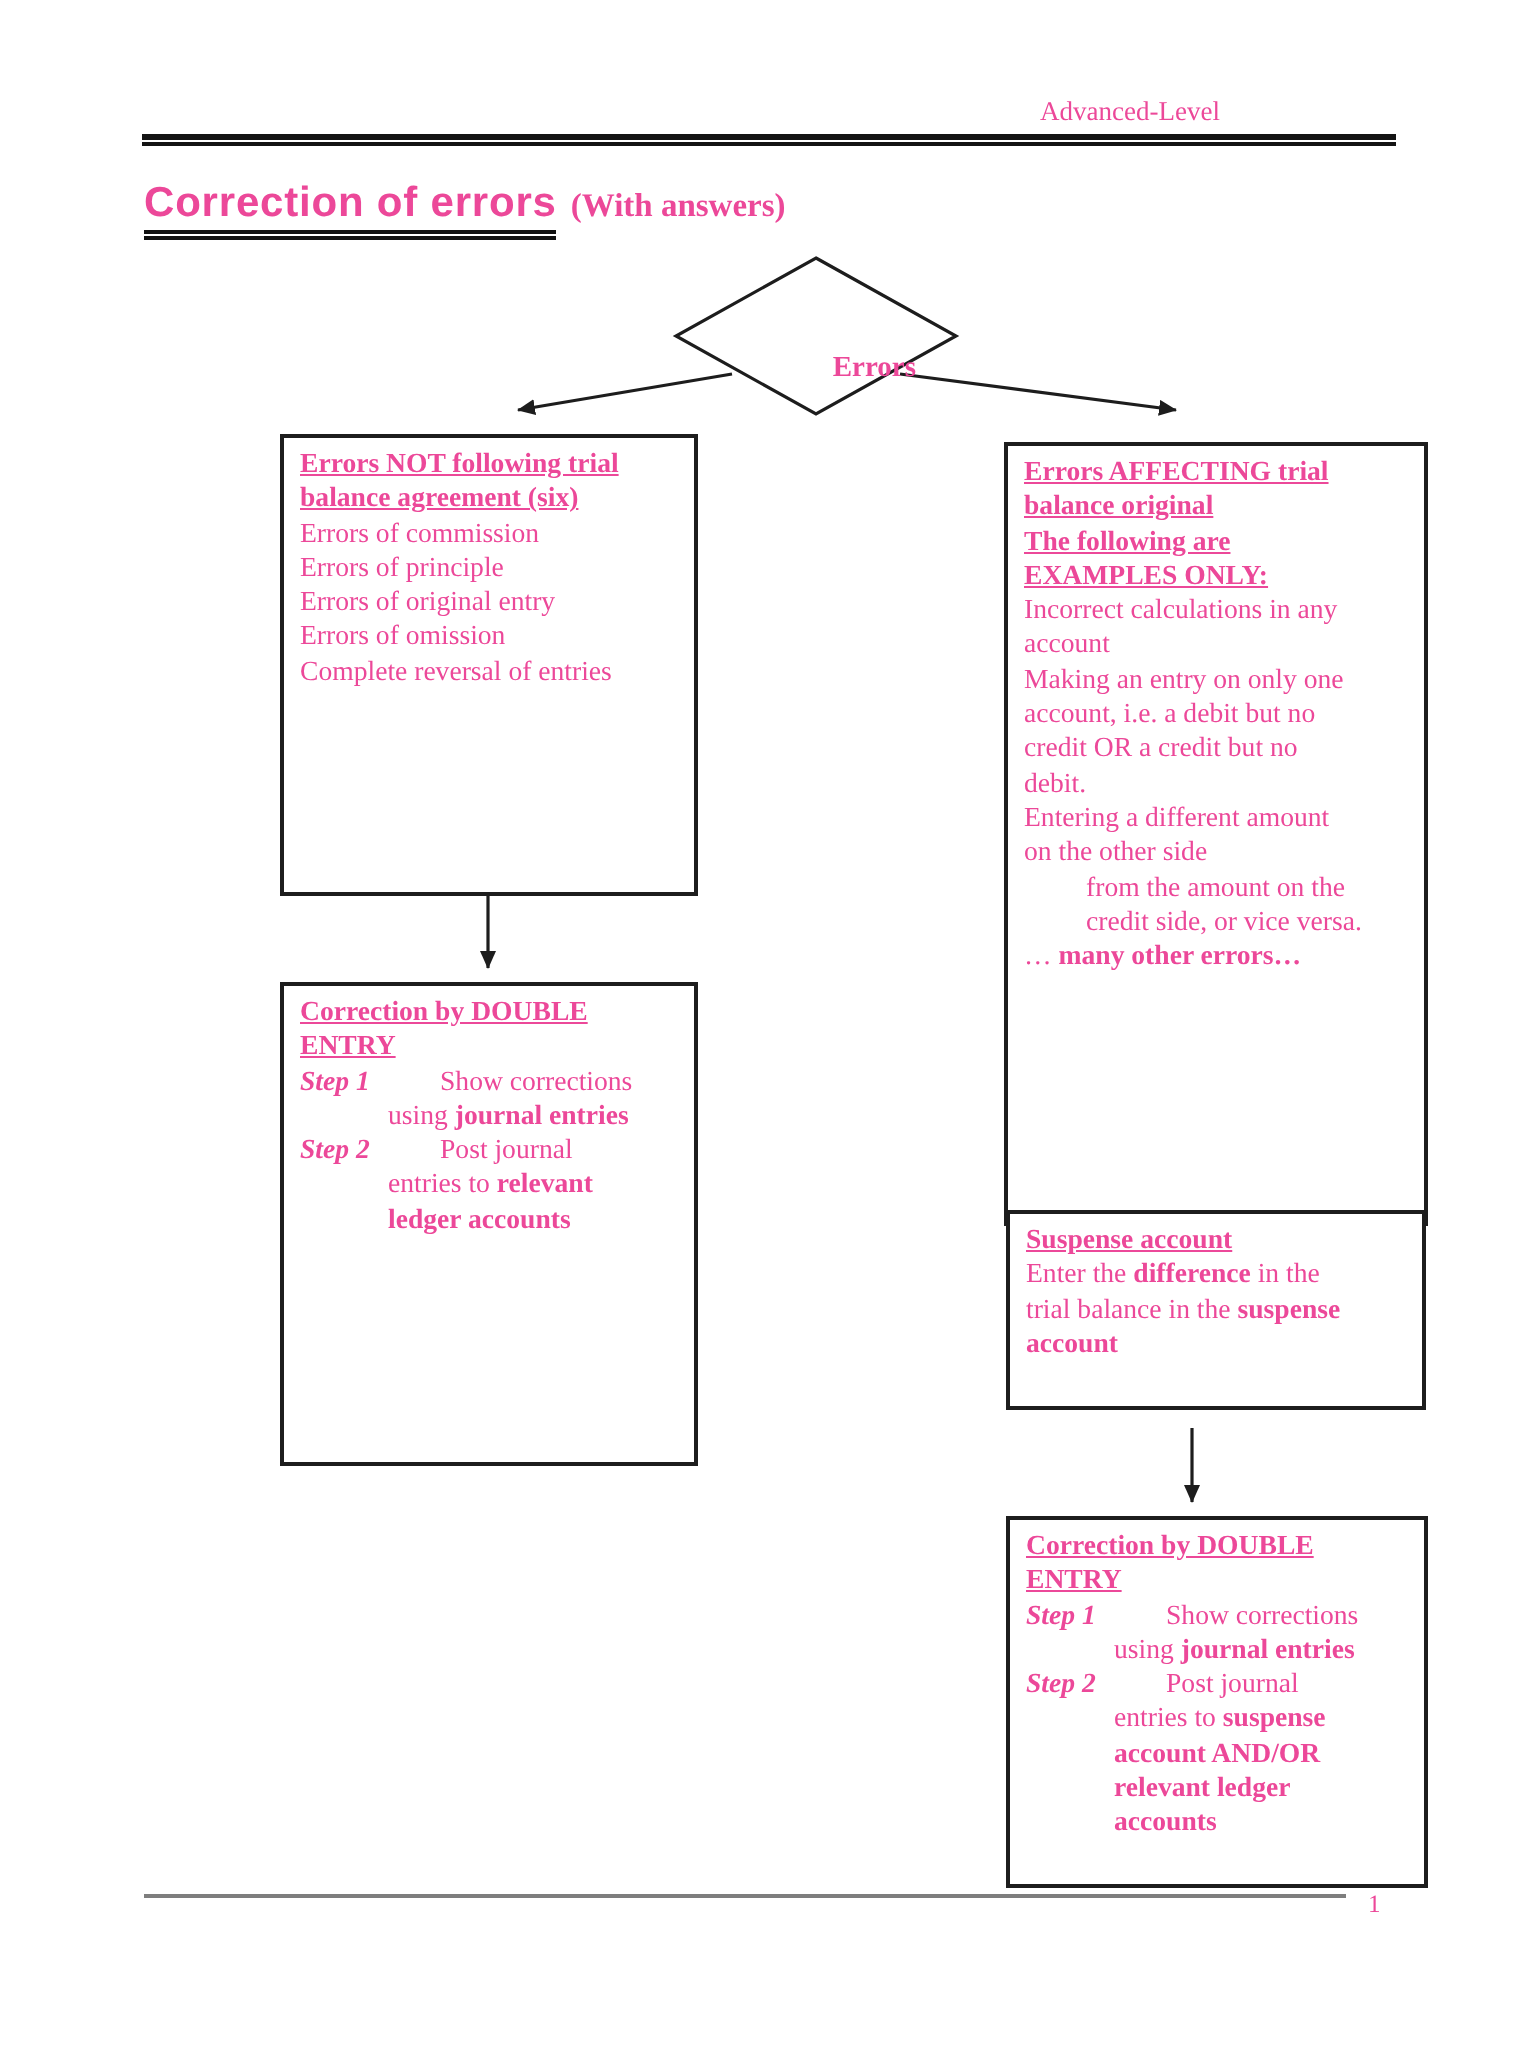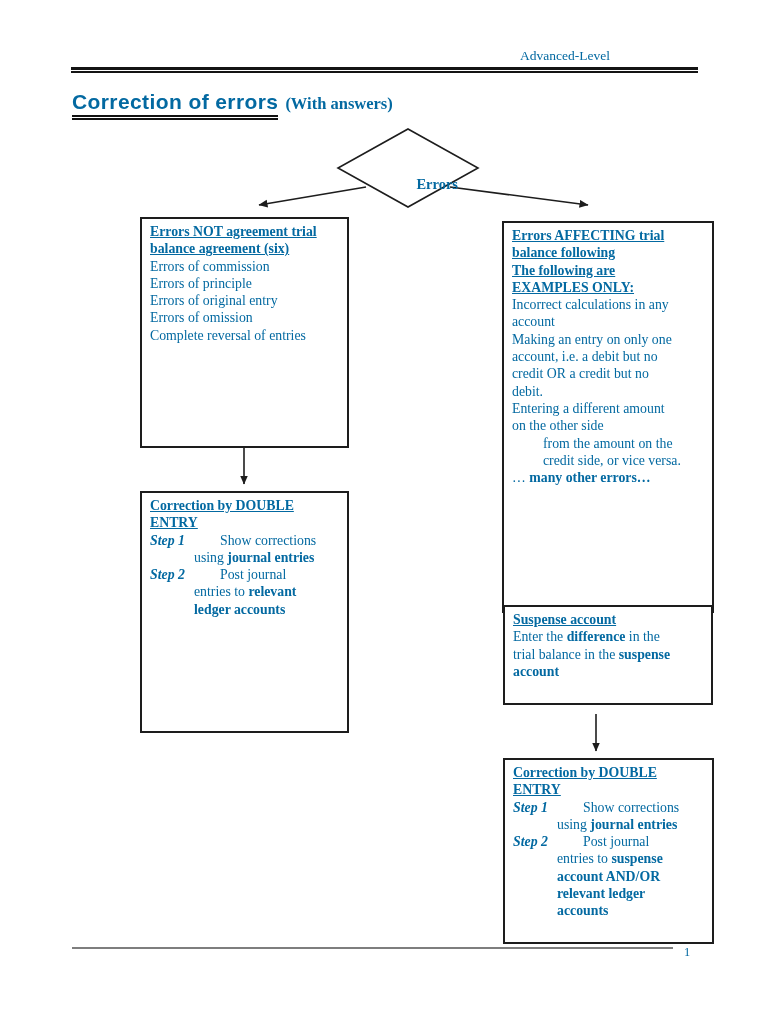--- a/index.html
+++ b/index.html
@@ -1,18 +1,18 @@
 <!DOCTYPE html>
 <html><head>
 <meta charset="utf-8">
 <style>
   html,body{margin:0;padding:0;background:#ffffff;}
   .page{
     position:relative;width:768px;height:1024px;background:#fff;
-    font-family:"Liberation Serif", serif;color:#0369a1;overflow:hidden;
+    font-family:"Liberation Serif", serif;color:#ec4899;overflow:hidden;
   }
   .hdr-text{position:absolute;left:520px;top:48px;font-size:13.5px;}
   .hdr-rule{position:absolute;left:71px;top:67px;width:627px;height:1px;
     border-top:3px solid #141414;border-bottom:2px solid #141414;background:#fff;}
   .title-row{position:absolute;left:72px;top:90px;white-space:nowrap;text-align:right;}
   .title-main{
     font-family:"Liberation Sans", sans-serif;font-weight:800;font-size:21px;
     letter-spacing:.4px;display:inline-block;border-bottom:5px double #111;
     padding-bottom:1px;
   }
@@ -57,32 +57,32 @@
     <line x1="366" y1="187" x2="259" y2="205" stroke="#1d1d1d" stroke-width="1.6" marker-end="url(#arrow)"></line>
     <line x1="450" y1="187" x2="588" y2="205" stroke="#1d1d1d" stroke-width="1.6" marker-end="url(#arrow)"></line>
     <line x1="244" y1="448" x2="244" y2="484" stroke="#1d1d1d" stroke-width="1.6" marker-end="url(#arrow)"></line>
     <line x1="596" y1="562" x2="596" y2="598" stroke="#1d1d1d" stroke-width="1.6" marker-end="url(#arrow)"></line>
     <line x1="596" y1="714" x2="596" y2="751" stroke="#1d1d1d" stroke-width="1.6" marker-end="url(#arrow)"></line>
   </svg>
 
   <div class="diamond-label">Errors</div>
 
   <div class="fbox box-a">
-      <div class="tline"><span style="font-weight: bold; text-decoration: underline;">Errors NOT agreement trial</span></div>
+      <div class="tline"><span style="font-weight: bold; text-decoration: underline;">Errors NOT following trial</span></div>
       <div class="tline"><span style="font-weight: bold; text-decoration: underline;">balance agreement (six)</span></div>
       <div class="tline"><span>Errors of commission</span></div>
       <div class="tline"><span>Errors of principle</span></div>
       <div class="tline"><span>Errors of original entry</span></div>
       <div class="tline"><span>Errors of omission</span></div>
       <div class="tline"><span>Complete reversal of entries</span></div>
     </div>
 
   <div class="fbox box-b">
       <div class="tline"><span style="font-weight: bold; text-decoration: underline;">Errors AFFECTING trial</span></div>
-      <div class="tline"><span style="font-weight: bold; text-decoration: underline;">balance following</span></div>
+      <div class="tline"><span style="font-weight: bold; text-decoration: underline;">balance original</span></div>
       <div class="tline"><span style="font-weight: bold; text-decoration: underline;">The following are</span></div>
       <div class="tline"><span style="font-weight: bold; text-decoration: underline;">EXAMPLES ONLY:</span></div>
       <div class="tline"><span>Incorrect calculations in any</span></div>
       <div class="tline"><span>account</span></div>
       <div class="tline"><span>Making an entry on only one</span></div>
       <div class="tline"><span>account, i.e. a debit but no</span></div>
       <div class="tline"><span>credit OR a credit but no</span></div>
       <div class="tline"><span>debit.</span></div>
       <div class="tline"><span>Entering a different amount</span></div>
       <div class="tline"><span>on the other side</span></div>

